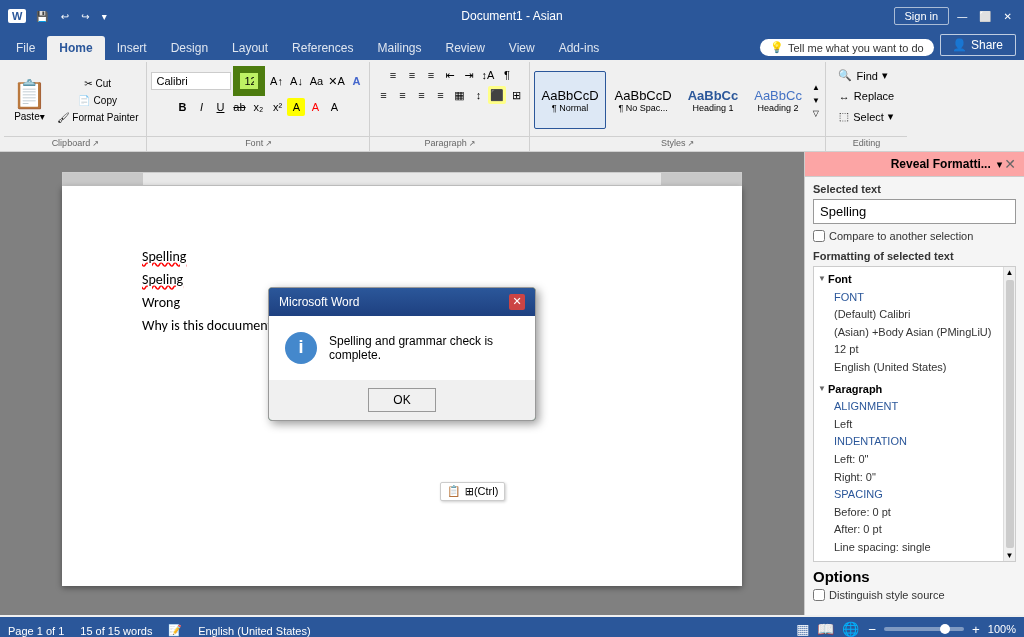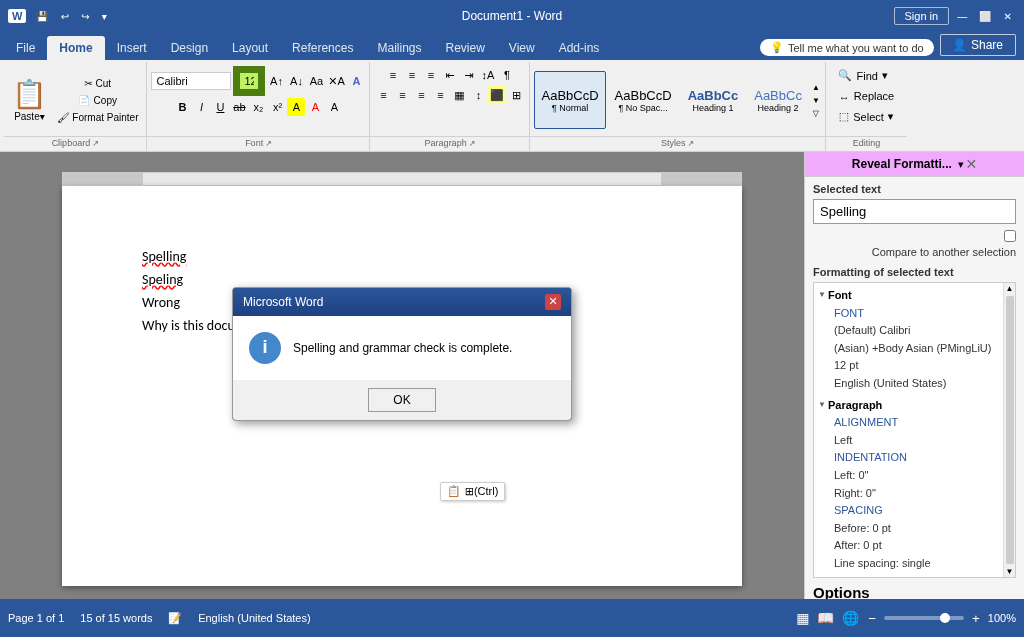--- a/index.html
+++ b/index.html
@@ -153,46 +153,45 @@
     
     .reveal-panel {
       width: 220px;
       background: #f5f5f5;
       border-left: 1px solid #ccc;
       display: flex;
       flex-direction: column;
       overflow: hidden;
     }
     .reveal-panel-header {
-      background: #f0abfc;
+      background: #fca5a5;
       padding: 4px 8px;
       display: flex;
       align-items: center;
-      justify-content: center;
+      justify-content: flex-end;
       border-bottom: 1px solid #ccc;
       gap: 6px;
     }
     .reveal-panel-title { font-size: 12px; font-weight: 600; }
     .panel-close-btn { cursor: pointer; border: none; background: none; font-size: 14px; color: #666; }
     .reveal-panel-body { padding: 6px 8px; overflow-y: auto; flex: 1; }
     .section-label { font-size: 11px; font-weight: 600; margin-bottom: 4px; color: #333; }
     .selected-text-box {
       border: 1px solid #999;
       background: white;
       padding: 4px 6px;
       font-size: 13px;
       margin-bottom: 6px;
       width: 100%;
     }
     .checkbox-row {
       display: flex;
-      align-items: flex-end;
+      align-items: flex-start;
       gap: 4px;
       margin-bottom: 8px;
-      flex-direction: column;
     }
     .checkbox-row input { width: 12px; height: 12px; }
     .checkbox-row label { font-size: 11px; color: #333; }
 
     .formatting-section-label { font-size: 11px; font-weight: 600; margin-bottom: 4px; color: #333; }
     .tree-parent {
       display: flex;
       align-items: center;
       gap: 2px;
       font-weight: 600;
@@ -212,21 +211,21 @@
       top: 0; left: 0; right: 0; bottom: 0;
       display: flex;
       align-items: center;
       justify-content: center;
       z-index: 100;
     }
     .dialog {
       background: #14532d;
       border: 1px solid #999;
       border-radius: 4px;
-      width: 340px;
+      width: 268px;
       box-shadow: 3px 3px 10px rgba(0,0,0,0.4);
     }
     .dialog-title-bar {
       background: linear-gradient(to bottom, #2b579a, #1e4080);
       color: white;
       padding: 6px 10px;
       font-size: 12px;
       display: flex;
       align-items: center;
       justify-content: space-between;
@@ -276,24 +275,24 @@
       padding: 4px 24px;
       background: #f0f0f0;
       border: 1px solid #999;
       border-radius: 0;
       cursor: pointer;
       font-size: 12px;
     }
 
     
     .status-bar {
-      height: 38px;
+      height: 20px;
       background: #2b579a;
       display: flex;
-      align-items: center;
+      align-items: flex-end;
       padding: 0 8px;
       color: white;
       font-size: 11px;
       gap: 16px;
       position: fixed;
       bottom: 0;
       left: 0;
       width: 1024px;
     }
     .status-right {
@@ -408,21 +407,21 @@
   <div class="title-bar-left">
     <span style="background:#fff;color:#2b579a;padding:1px 4px;font-weight:bold;font-size:11px;border-radius:2px;">W</span>
     <div class="quick-access">
       <button class="qa-btn">💾</button>
       <button class="qa-btn">↩</button>
       <button class="qa-btn">↪</button>
       <button class="qa-btn">▾</button>
     </div>
   </div>
   <div class="title-bar-center">
-    <span>Document1 - Word</span>
+    <span>Document1 - Asian</span>
   </div>
   <div class="title-bar-right">
     <button class="sign-in-btn">Sign in</button>
     <button class="qa-btn">—</button>
     <button class="qa-btn">⬜</button>
     <button class="qa-btn">✕</button>
   </div>
 </div>
 
 <div class="ribbon-tabs">

